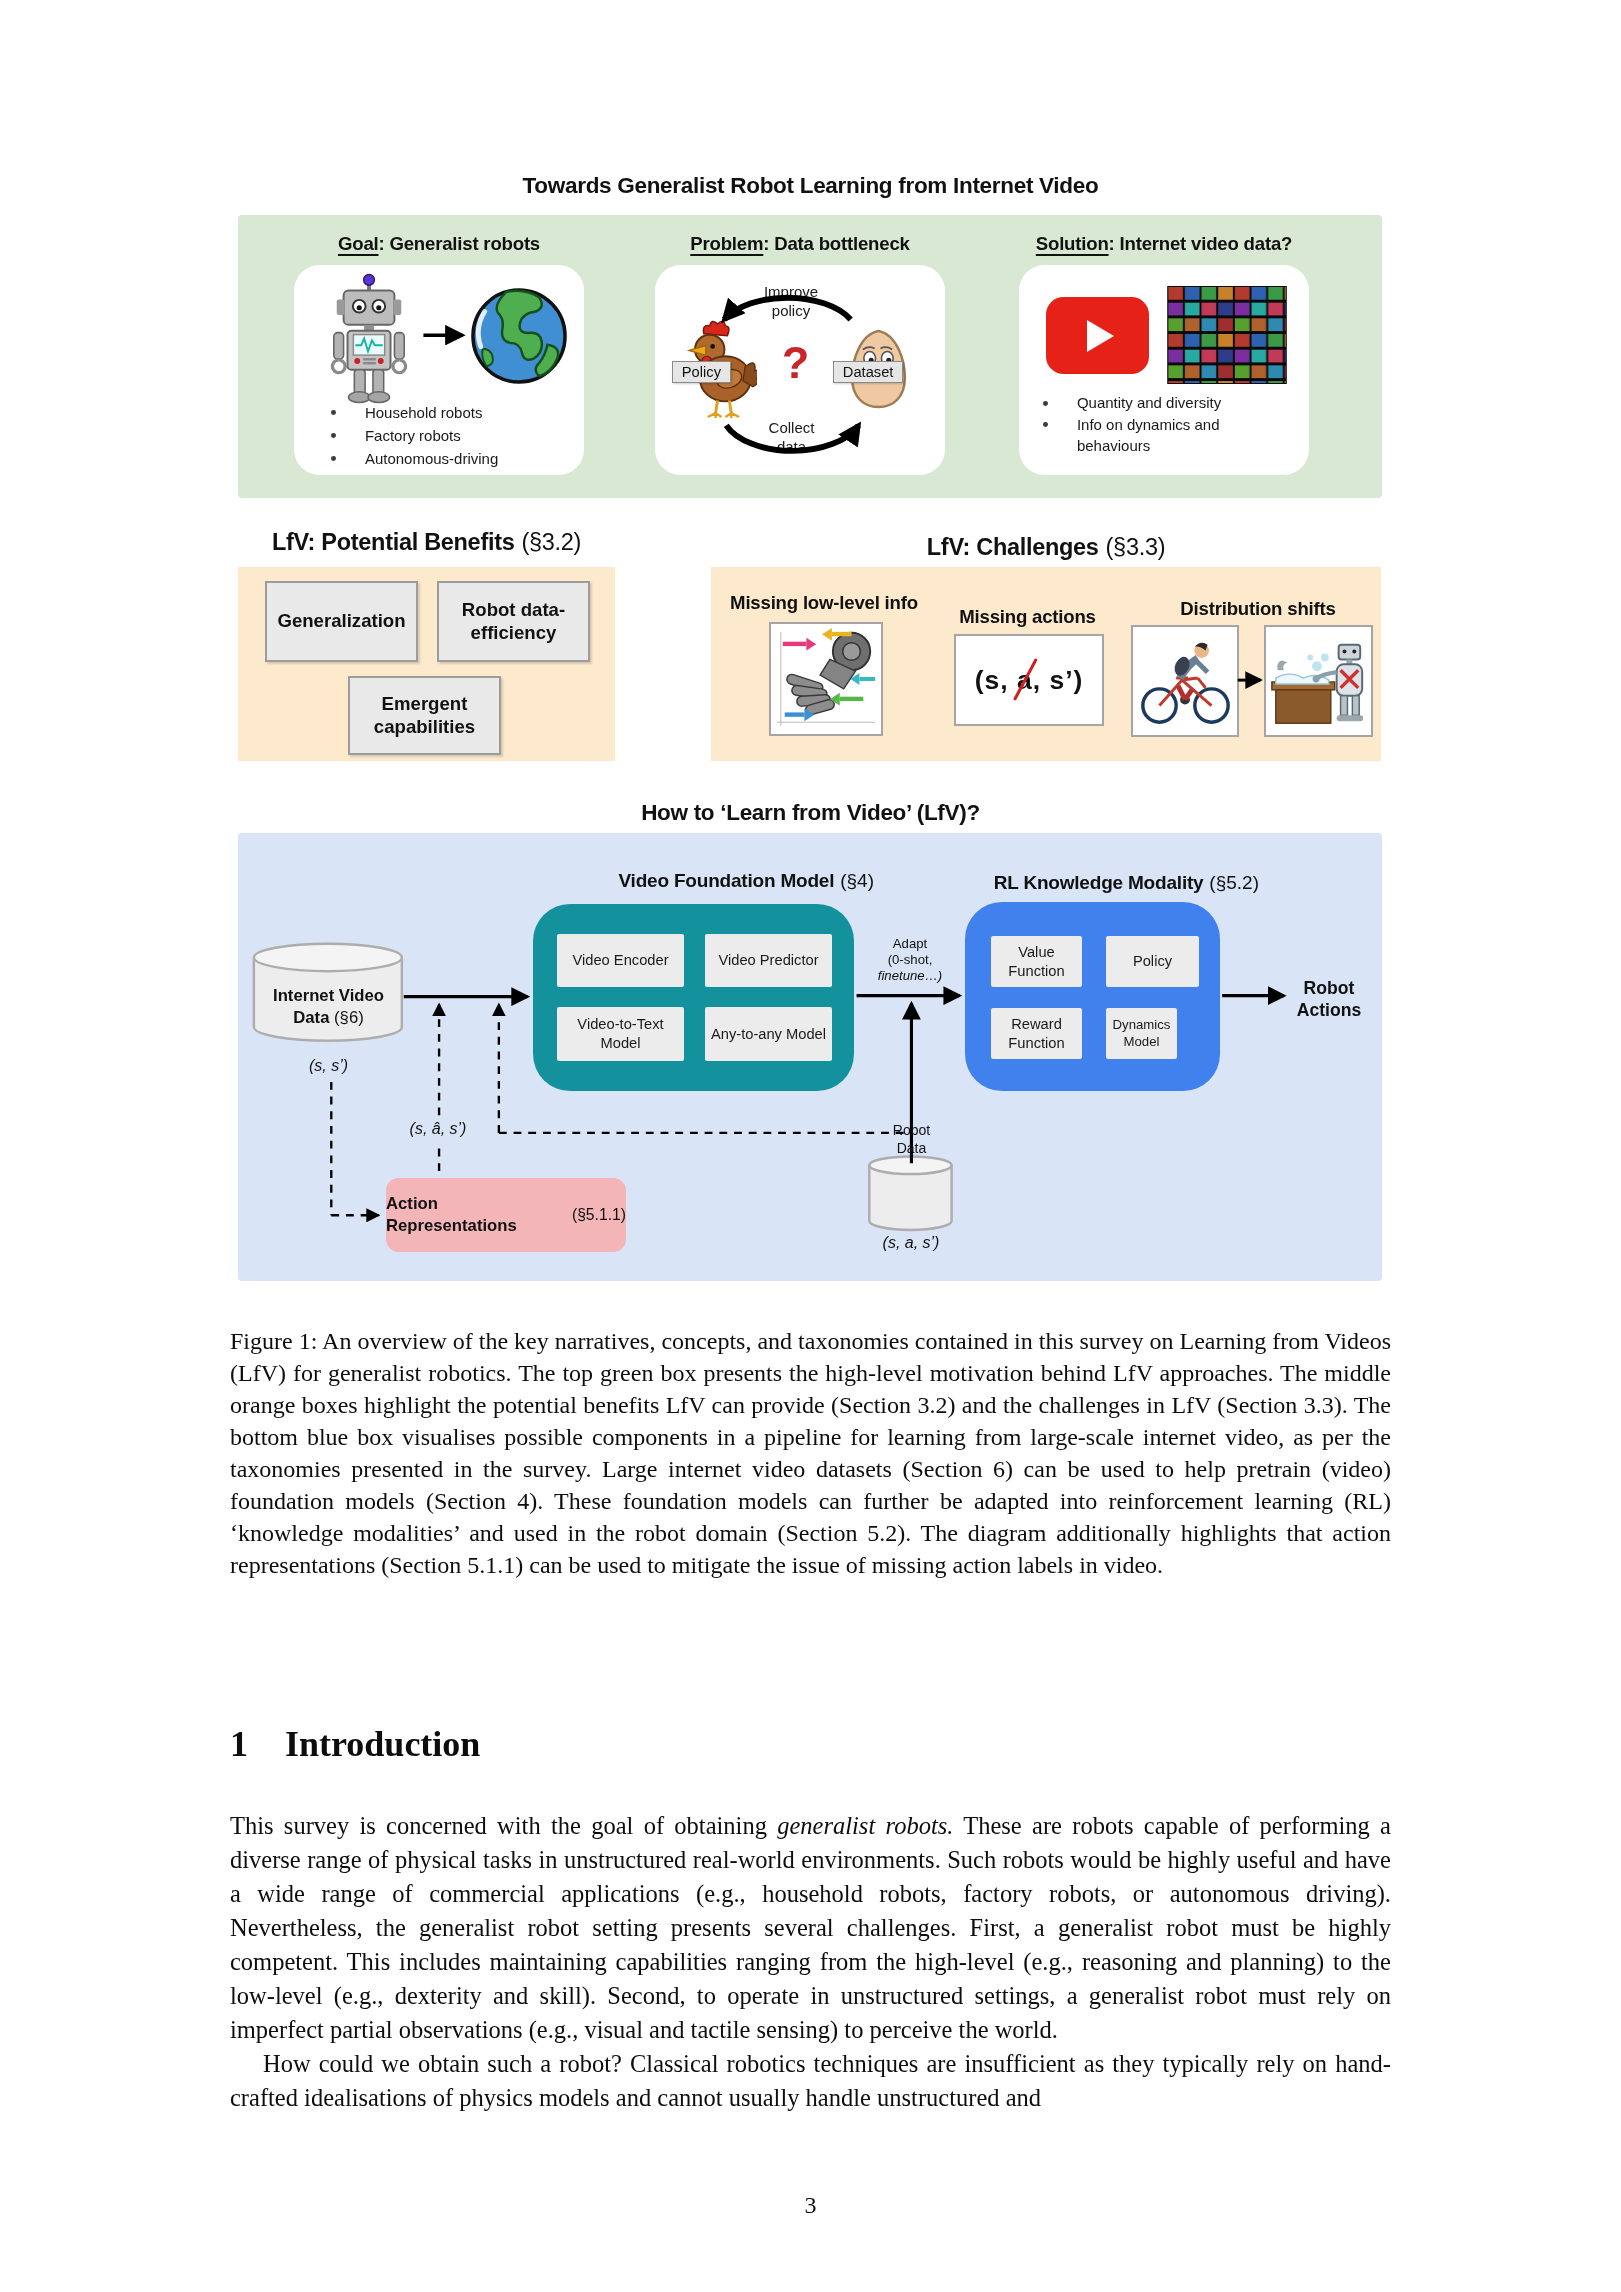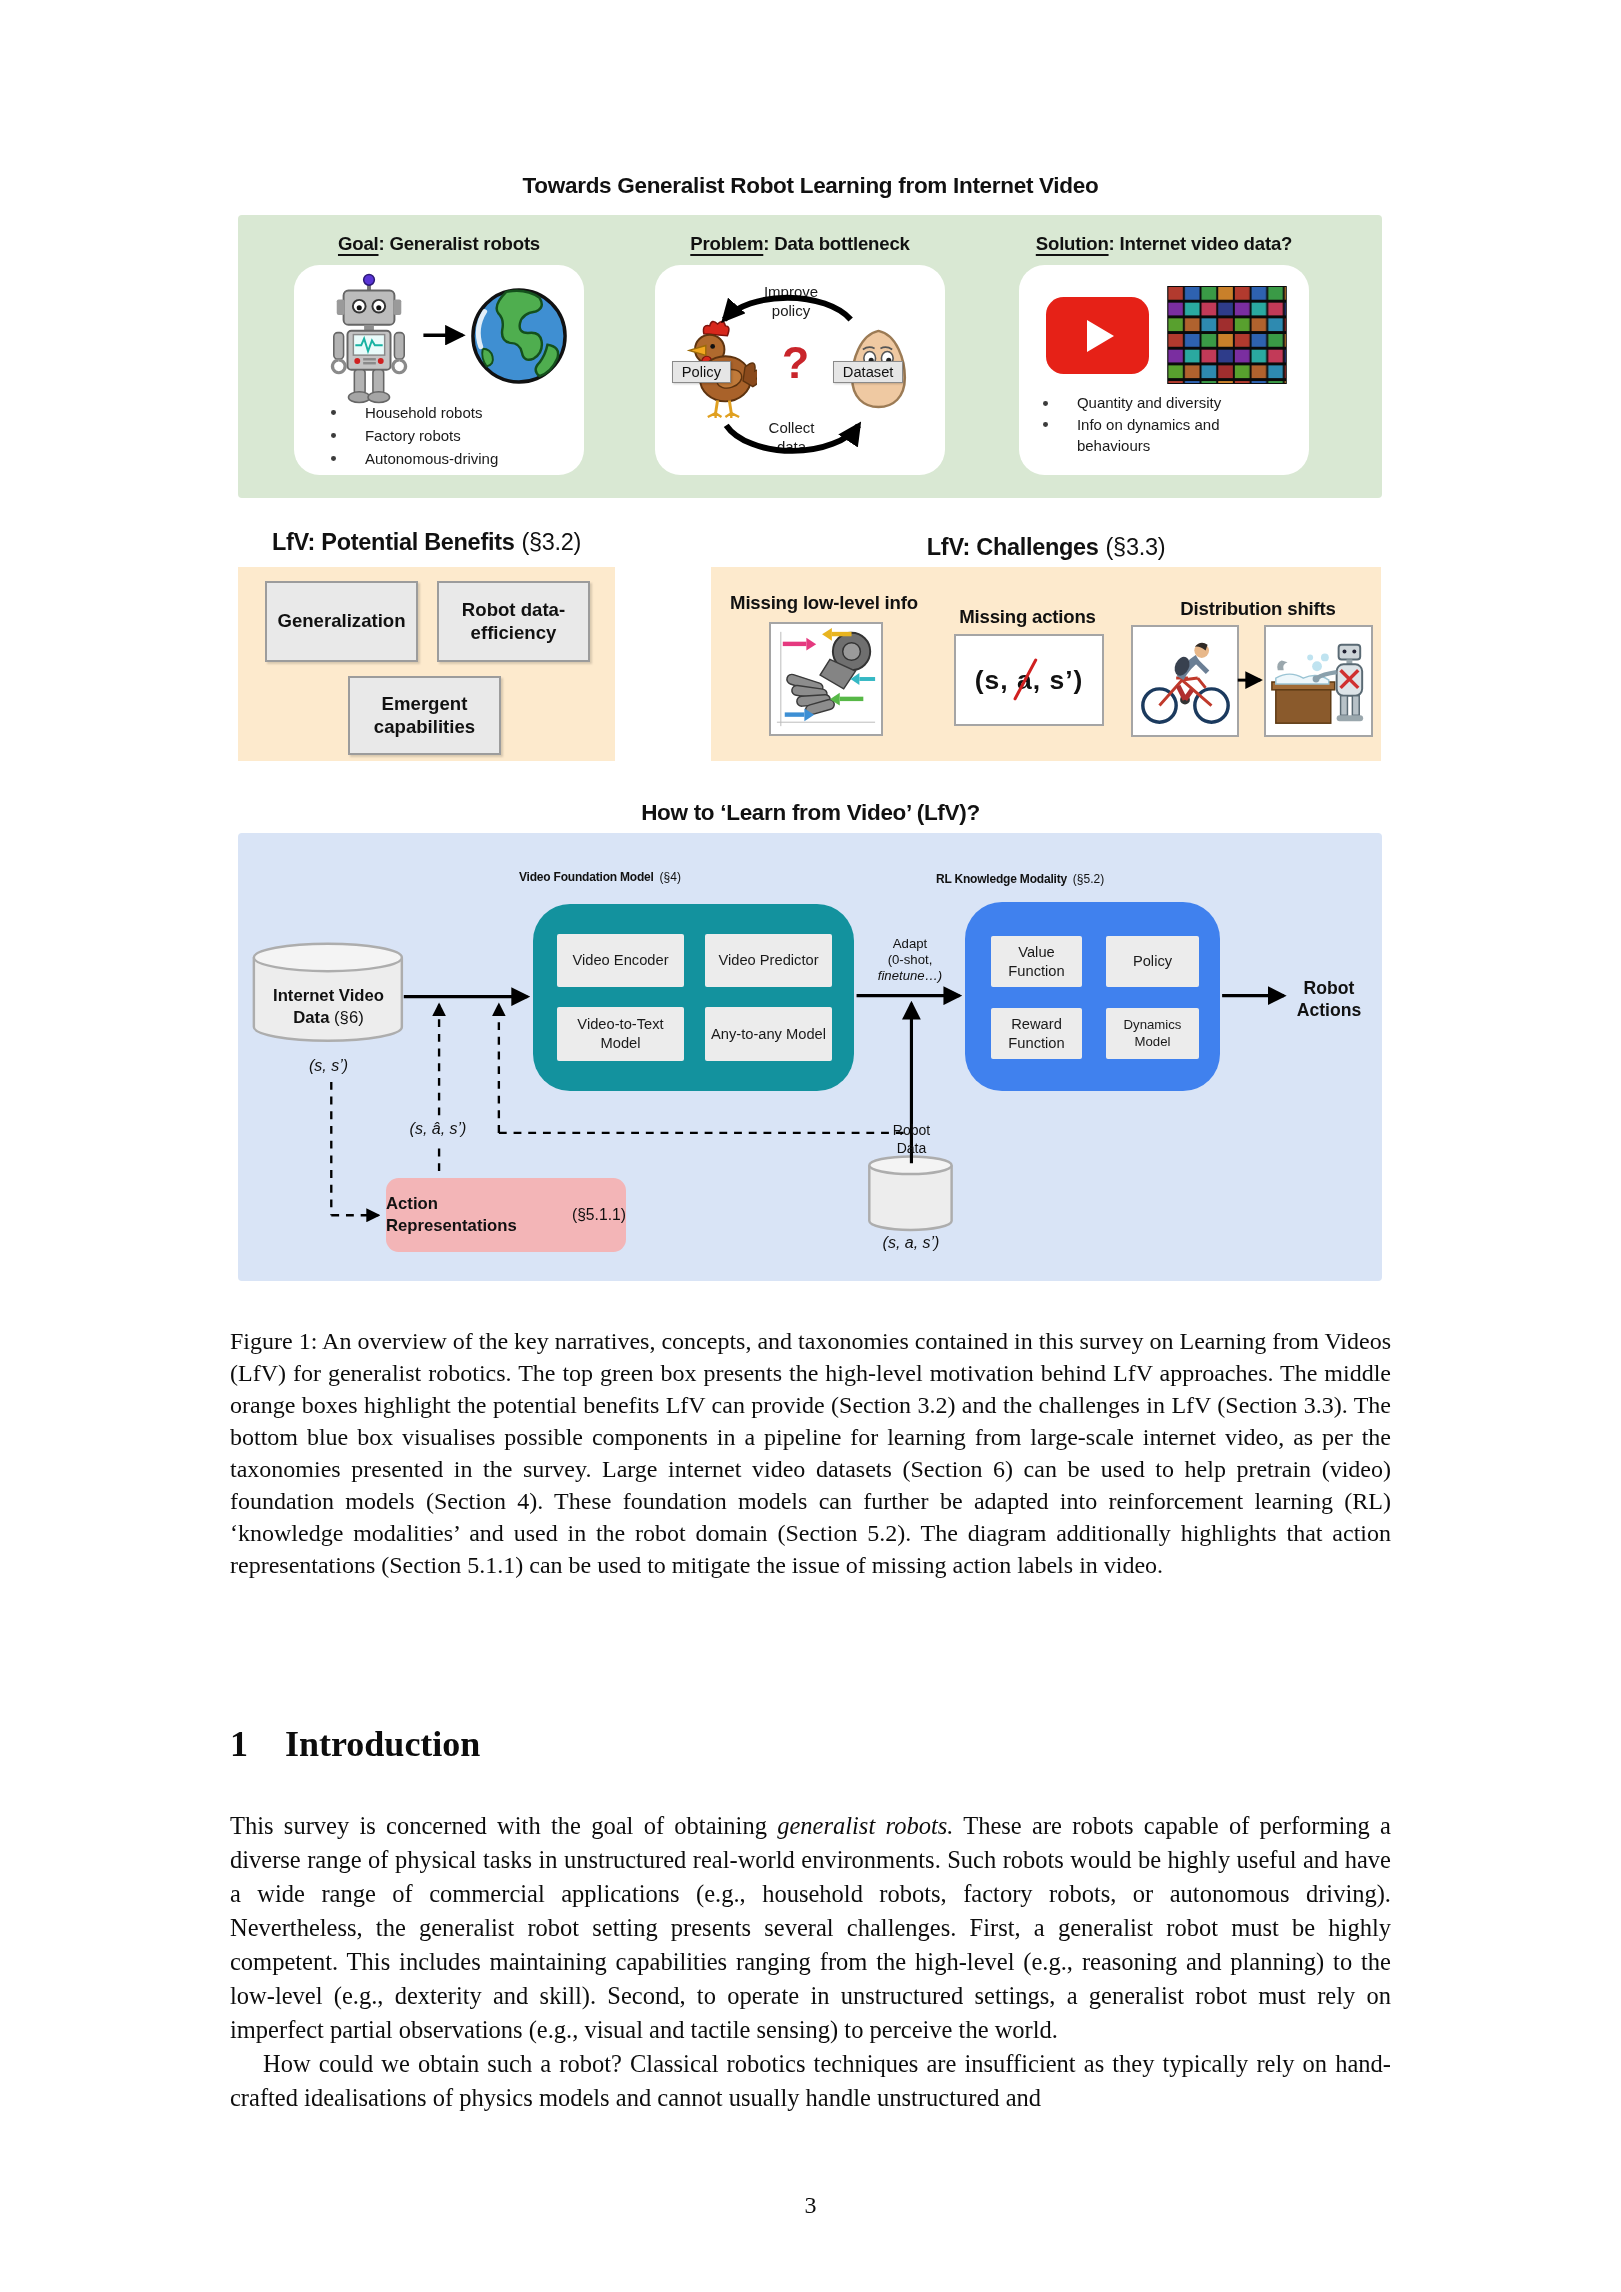--- a/index.html
+++ b/index.html
@@ -22,21 +22,21 @@
   .sec-heading .ref{font-weight:400;margin-left:7px;}
   .orange{background:var(--orange_panel,#fdeacd);}
   .gbox{background:#e9e9e9;border:2px solid #9c9c9c;display:flex;align-items:center;justify-content:center;
         text-align:center;font-size:18.6px;font-weight:bold;line-height:22.5px;box-shadow:1.5px 1.5px 2px rgba(0,0,0,.15);}
   .ch-label{text-align:center;font-size:18.6px;font-weight:bold;letter-spacing:-0.2px;}
   .wbox{background:#fff;border:2px solid #a5a5a5;}
   .formula{font-size:26.5px;font-weight:bold;letter-spacing:1px;}
   .slash{position:relative;display:inline-block;}
   .slash::after{content:"";position:absolute;left:46%;top:-26%;width:3.4px;height:150%;background:#d02020;transform:rotate(28deg);border-radius:2px;}
   .blue{background:var(--blue_panel,#d9e4f6);border-radius:3.9px;}
-  .model-label{text-align:left;font-size:12px;}
+  .model-label{text-align:right;font-size:19px;}
   .model-label b{letter-spacing:-0.2px;}
   .model-label .ref{margin-left:5.9px;}
   .teal{background:var(--teal_box,#13929e);border-radius:37px;}
   .rlblue{background:var(--rl_blue,#4081ee);border-radius:37px;}
   .mbox{background:#ececec;display:flex;align-items:center;justify-content:center;text-align:center;
         font-size:14.7px;line-height:18.6px;color:#1a1a1a;border-radius:2px;}
   .mbox.sm{font-size:13.2px;line-height:16.7px;}
   .cyl-text{text-align:center;font-size:16.7px;line-height:21.6px;z-index:6;margin-top:12px;}
   .ital{font-style:italic;font-size:16px;text-align:center;z-index:6;}
   .adapt{font-size:13.2px;line-height:16px;text-align:center;}
@@ -293,21 +293,21 @@
   <div class="abs mbox" style="left:557px;top:1007px;width:127px;height:54px;">Video-to-Text Model</div>
   <div class="abs mbox" style="left:705px;top:1007px;width:127px;height:54px;">Any-to-any Model</div>
 
   <div class="abs model-label" style="left:936px;top:872px;width:323px;">
     <b>RL Knowledge Modality</b><span class="ref">(§5.2)</span>
   </div>
   <div class="abs rlblue" style="left:965px;top:902px;width:255px;height:189px;"></div>
   <div class="abs mbox" style="left:991px;top:936px;width:91px;height:51px;">Value Function</div>
   <div class="abs mbox" style="left:1106px;top:936px;width:93px;height:51px;">Policy</div>
   <div class="abs mbox" style="left:991px;top:1008px;width:91px;height:51px;">Reward Function</div>
-  <div class="abs mbox sm" style="left:1106px;top:1008px;width:93px;height:51px;">Dynamics Model</div>
+  <div class="abs mbox sm" style="left:1106px;top:1008px;width:71px;height:51px;">Dynamics Model</div>
 
   <svg class="abs overlay" style="left:0;top:0;" width="1621" height="1372" viewBox="0 0 1654 1400">
     <defs>
       <marker id="arr" viewBox="0 0 10 10" refX="8.5" refY="5" markerWidth="6" markerHeight="6" orient="auto-start-reverse">
         <path d="M0 0 L10 5 L0 10 z" fill="#000"></path>
       </marker>
       <marker id="arrB" viewBox="0 0 10 10" refX="8" refY="5" markerWidth="4" markerHeight="4" orient="auto-start-reverse">
         <path d="M0 0 L10 5 L0 10 z" fill="#000"></path>
       </marker>
     </defs>

